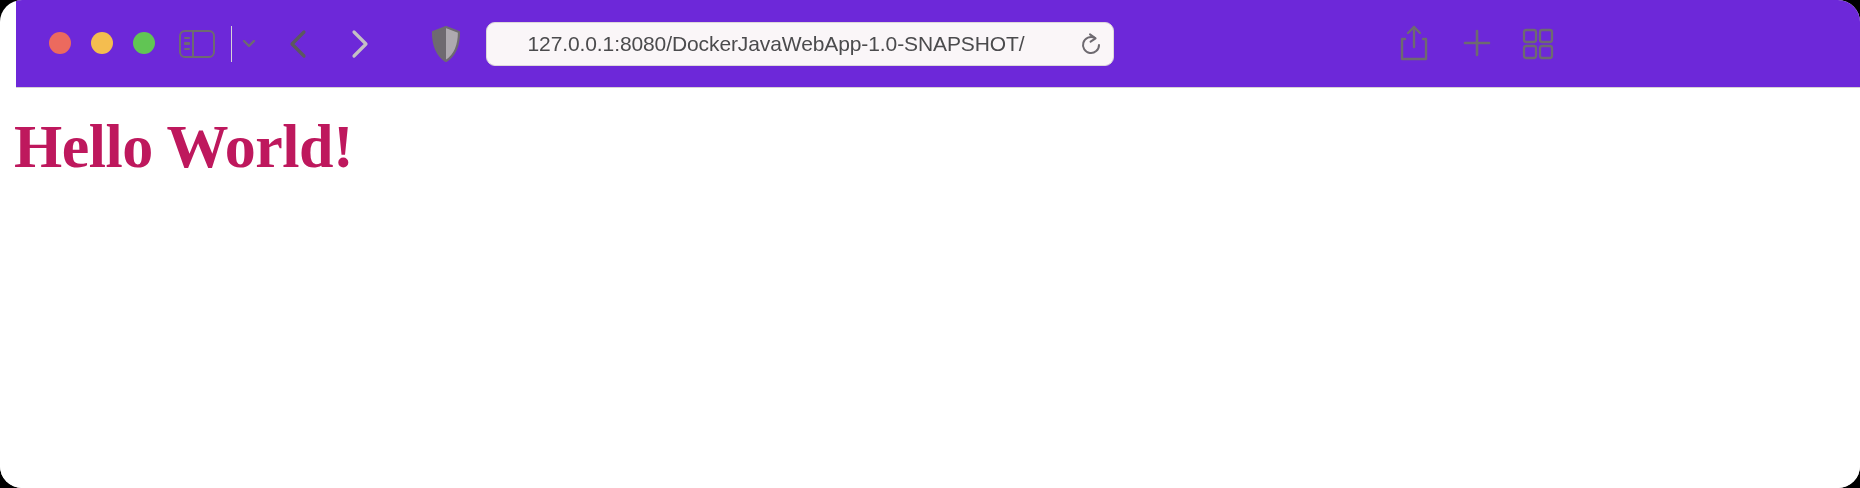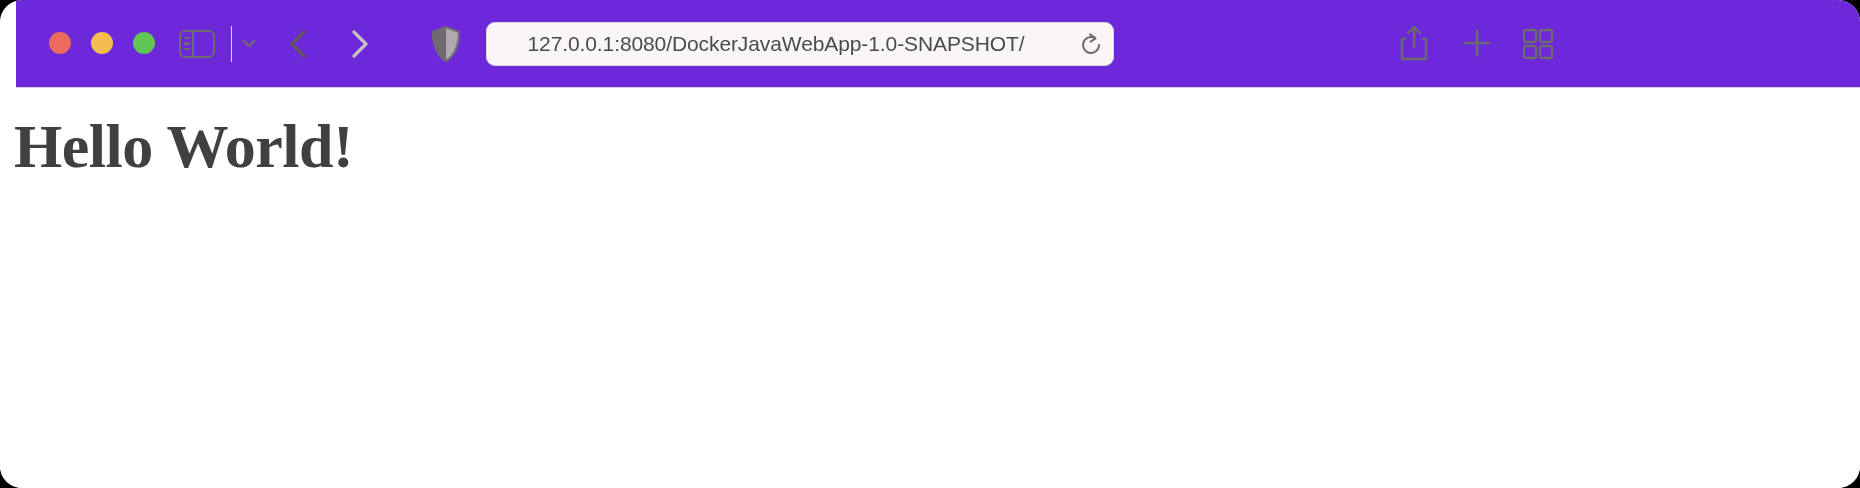--- a/index.html
+++ b/index.html
@@ -196,21 +196,21 @@
   }
   .h1 {
     position: absolute;
     left: 14px;
     top: 21px;
     margin: 0;
     font-family: "Liberation Serif", "DejaVu Serif", serif;
     font-weight: bold;
     font-size: 62px;
     line-height: 72px;
-    color: #404040;
+    color: #be185d;
     letter-spacing: -0.5px;
     text-align: center;
   }
   .servlet-link {
     position: absolute;
     left: 14px;
     top: 147px;
     font-family: "Liberation Serif", "DejaVu Serif", serif;
     font-size: 32px;
     line-height: 38px;

